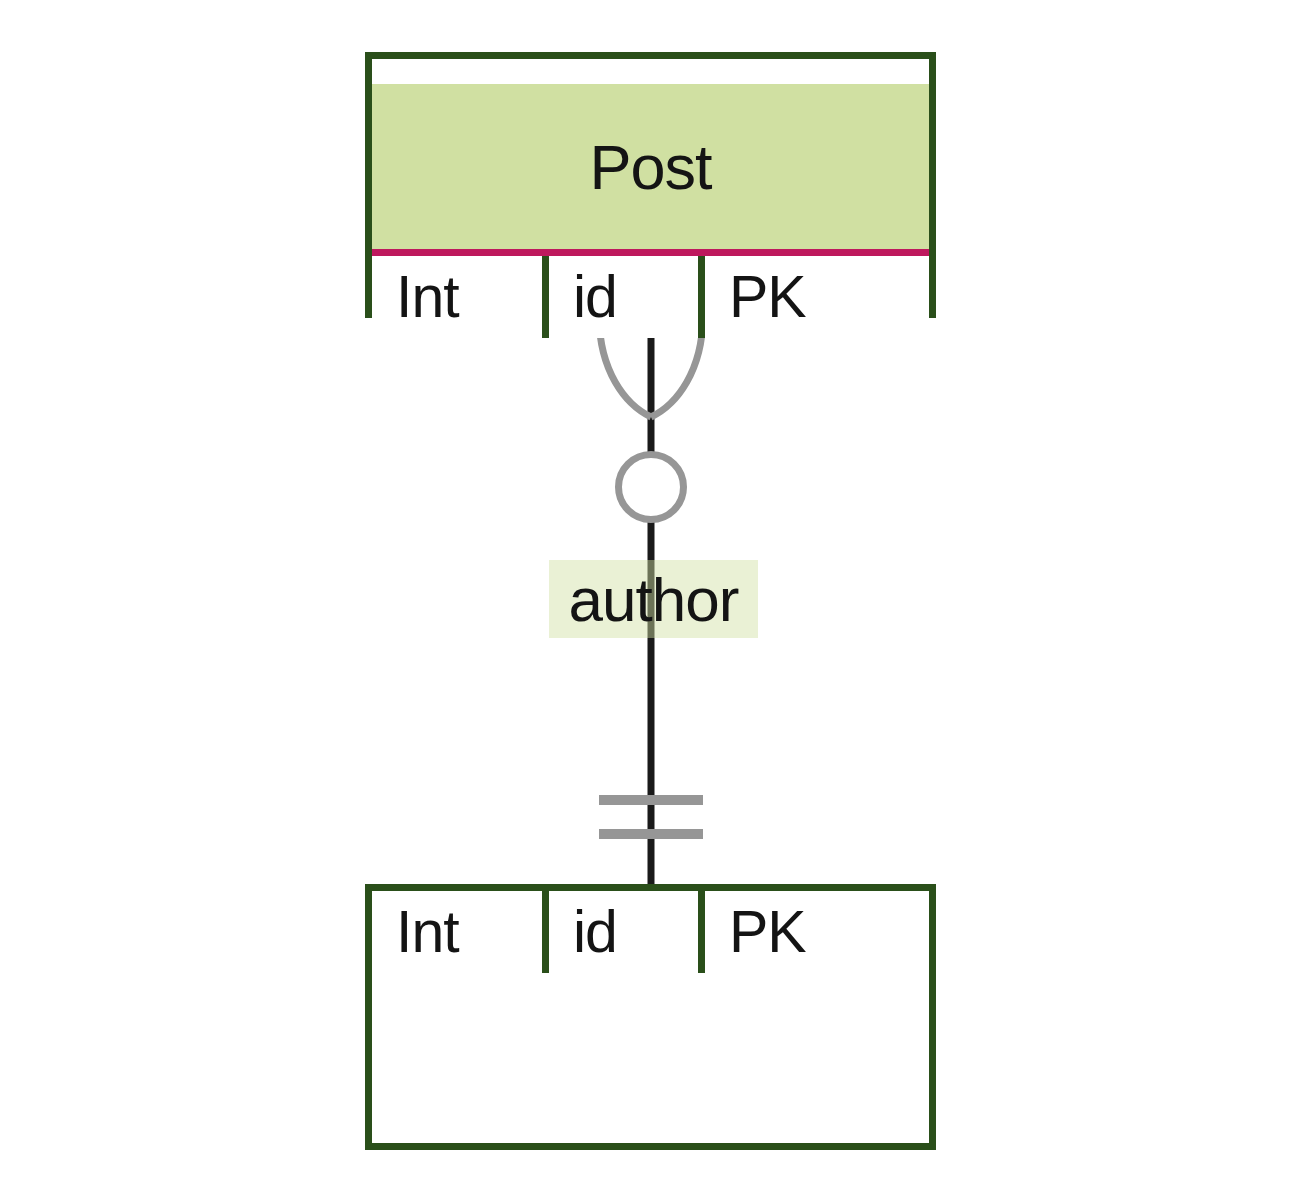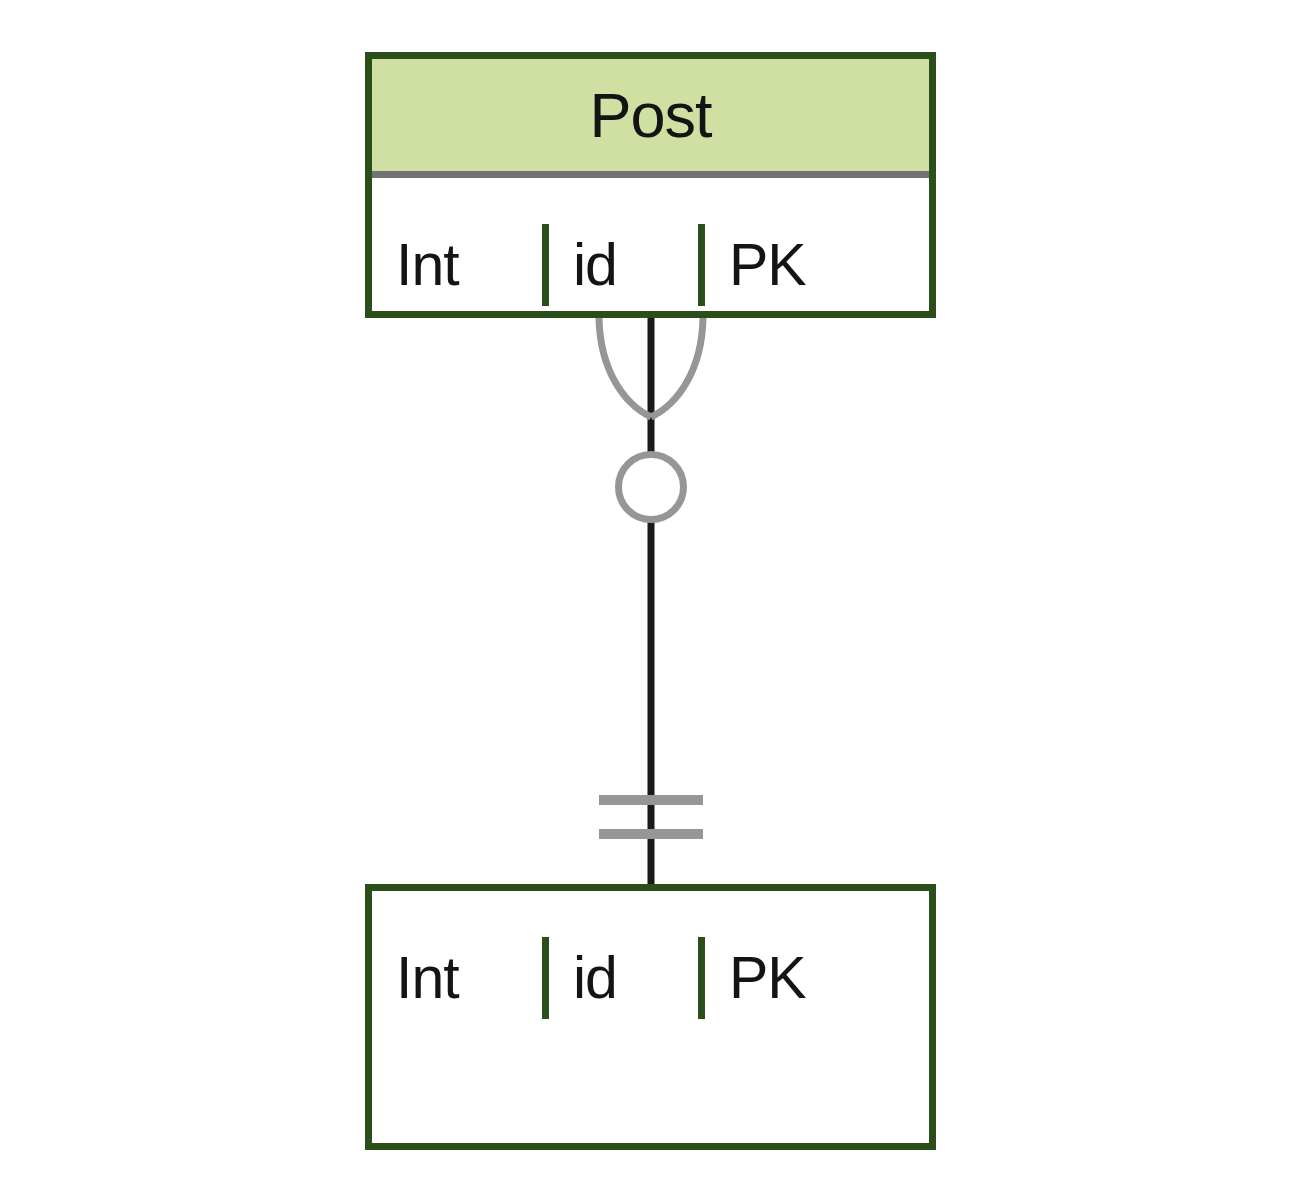--- a/index.html
+++ b/index.html
@@ -28,36 +28,36 @@
     width: 571px;
     height: 266px;
     border: 7px solid #2a4f1a;
     background: #ffffff;
     box-sizing: border-box;
     color: #141414;
   }
   .entity.post { top: 52px; }
   .entity.user { top: 884px; }
   .entity-header {
-    height: 119px;
+    height: 172px;
     box-sizing: border-box;
     background: #d0e0a2;
-    border-bottom: 7px solid #737373;
+    border-bottom: 7px solid #be185d;
     display: flex;
     align-items: center;
     justify-content: center;
     font-size: 63px;
     letter-spacing: -1px;
     color: #141414;
+    margin-top: 25px;
   }
   .entity-row {
     display: grid;
     grid-template-columns: 177px 156px auto;
     height: 82px;
-    margin-top: 46px;
   }
   .entity-cell {
     display: flex;
     align-items: center;
     padding-left: 24px;
     box-sizing: border-box;
     font-size: 59px;
     letter-spacing: -1px;
     background: #ffffff;
     color: #141414;
@@ -91,20 +91,21 @@
 
     <path d="M 599 318 C 600 370 624 404 651 417" fill="none" stroke="#969696" stroke-width="7"></path>
     <path d="M 703 318 C 702 370 678 404 651 417" fill="none" stroke="#969696" stroke-width="7"></path>
 
     <circle cx="651" cy="487" r="32.5" fill="#ffffff" stroke="#969696" stroke-width="7"></circle>
 
     <line x1="599" y1="800" x2="703" y2="800" stroke="#969696" stroke-width="10"></line>
     <line x1="599" y1="834" x2="703" y2="834" stroke="#969696" stroke-width="10"></line>
   </svg>
 
+  <div class="relationship-label">author</div>
 
   <div class="entity post">
     <div class="entity-header">Post</div>
     <div class="entity-row">
       <div class="entity-cell with-divider">Int</div>
       <div class="entity-cell with-divider">id</div>
       <div class="entity-cell">PK</div>
     </div>
   </div>
 

